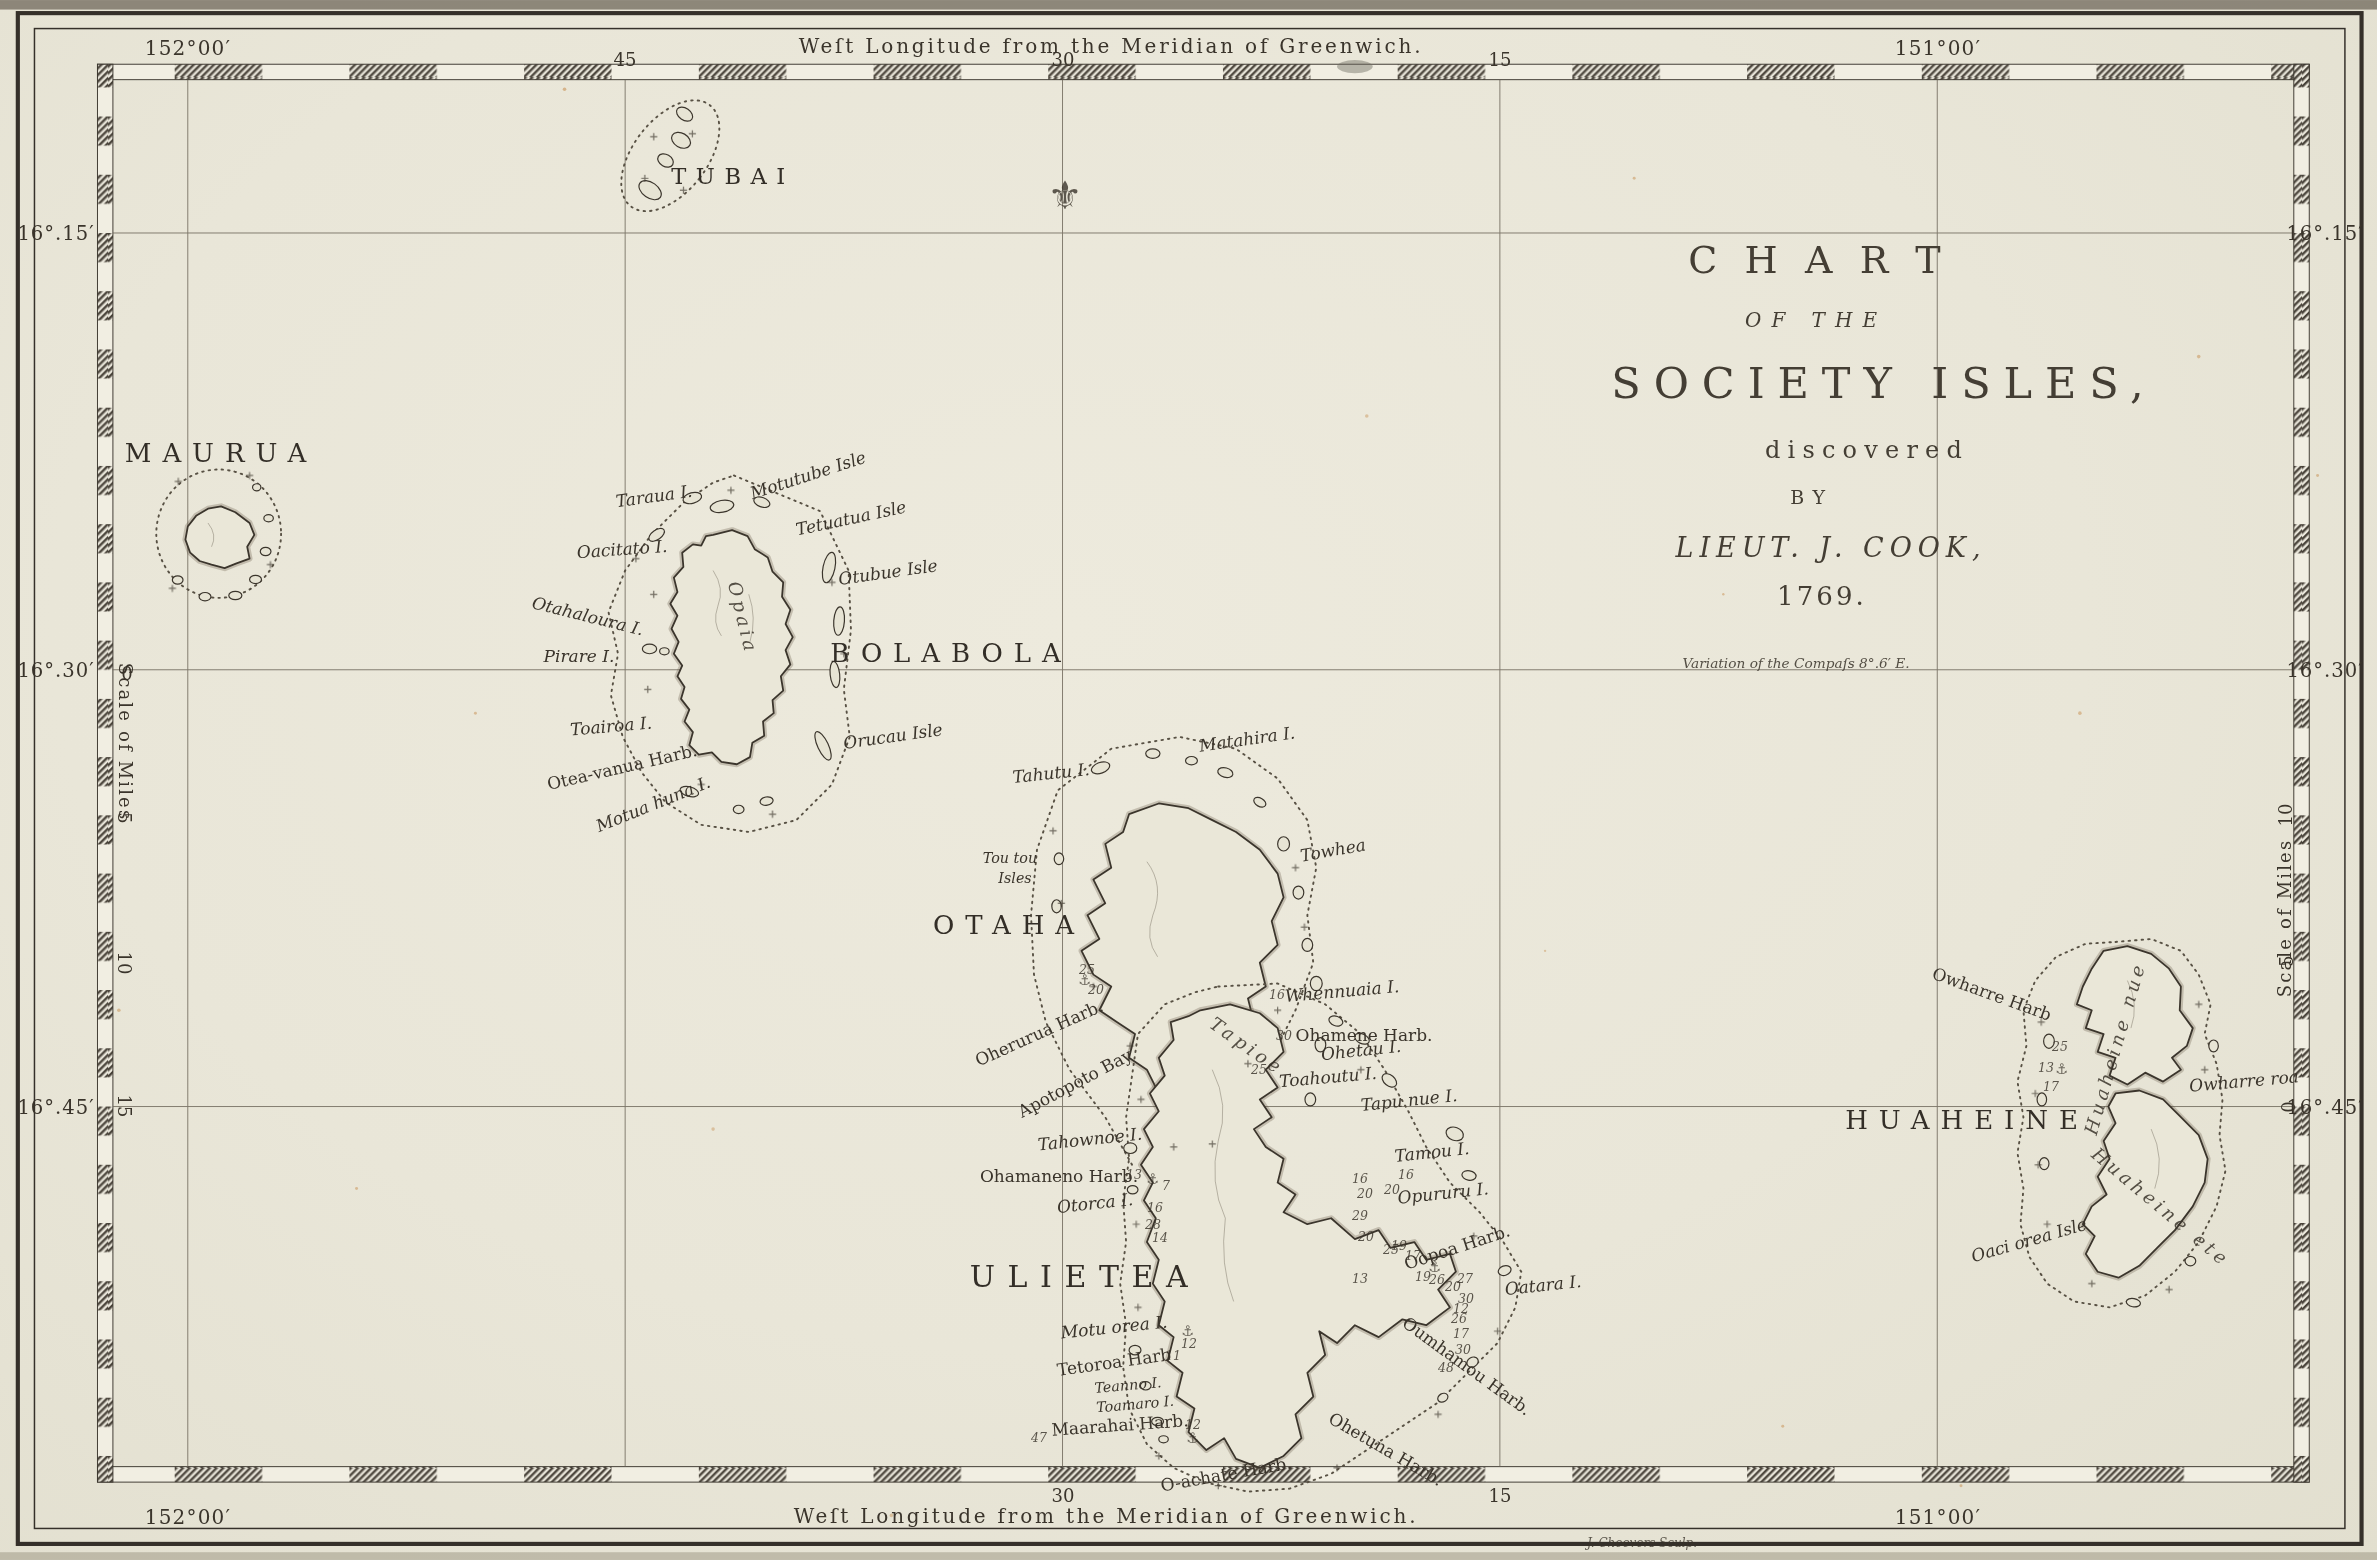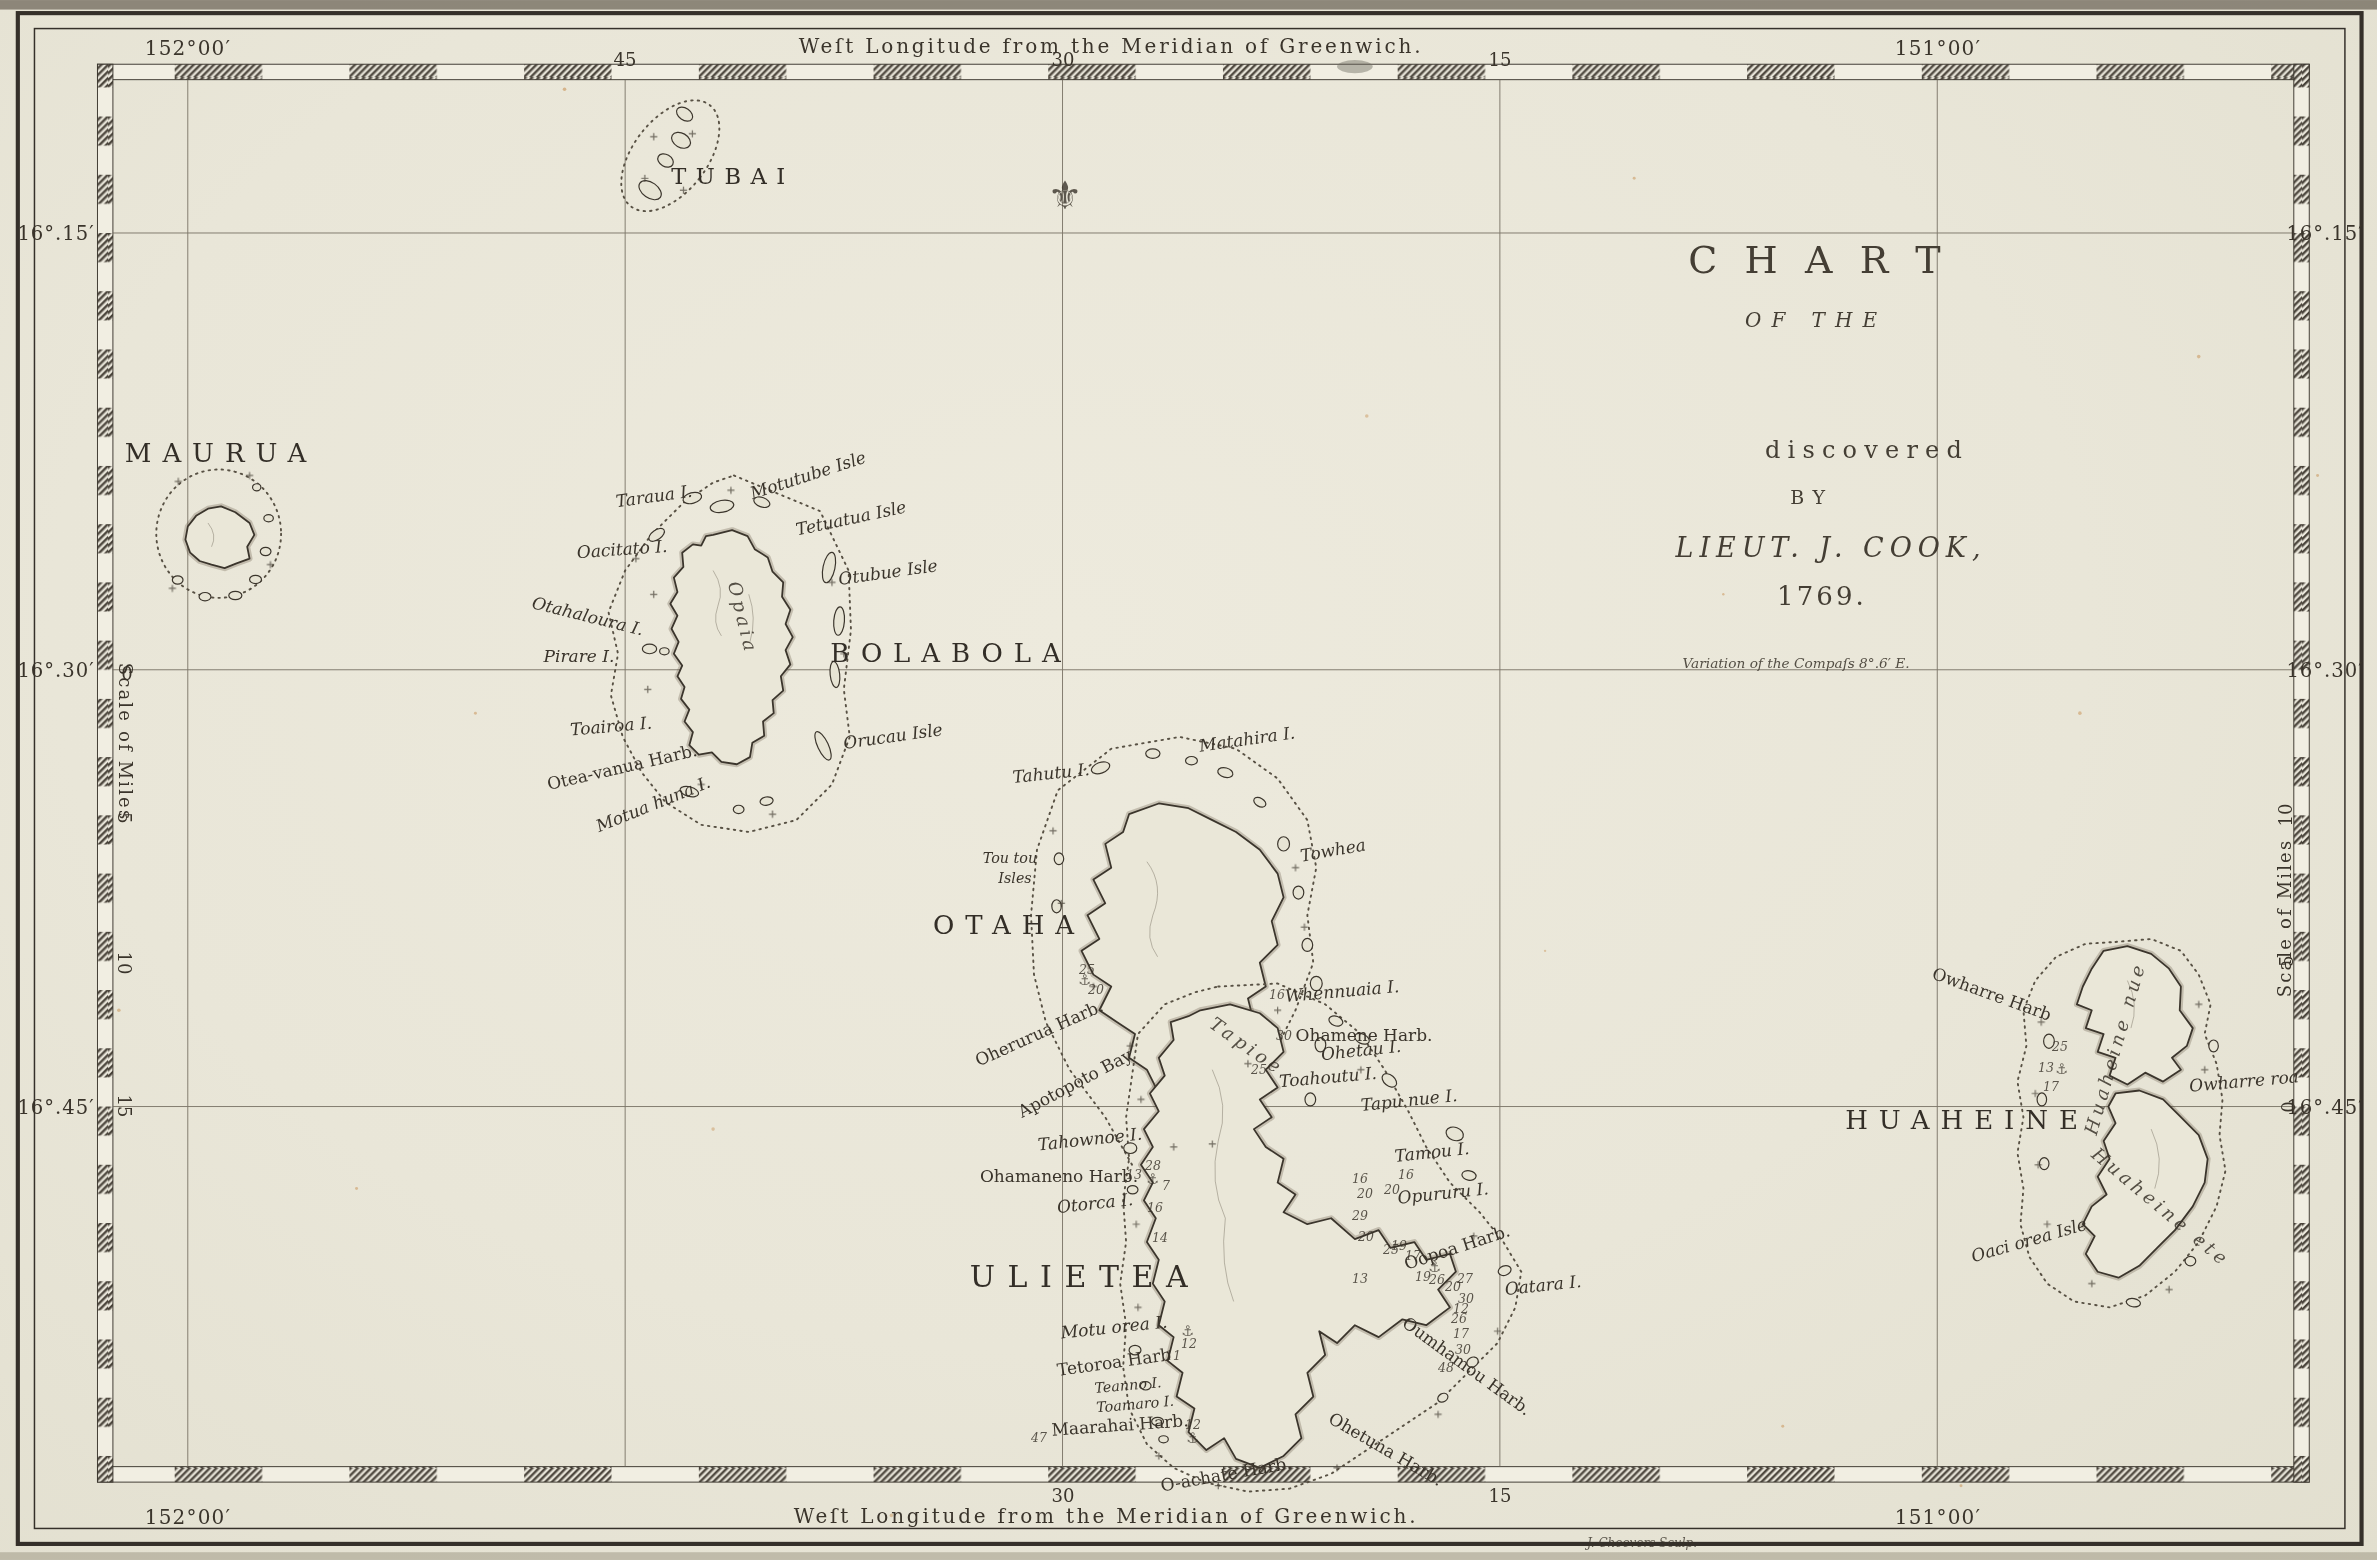--- a/index.html
+++ b/index.html
@@ -251,20 +251,21 @@
         <circle cx="3300" cy="2500" r="2.5" fill="rgba(190,120,45,.4)"></circle>
       <circle cx="800" cy="1200" r="2.5" fill="rgba(190,120,45,.4)"></circle>
         <circle cx="2600" cy="1600" r="2" fill="rgba(190,120,45,.35)"></circle>
       <circle cx="3700" cy="600" r="3" fill="rgba(190,120,45,.4)"></circle>
     </g>
   </svg>
 
   <div id="static-labels">
     <div class="lbl t-chart" style="left:1828px;top:260px">CHART</div>
     <div class="lbl t-ofthe" style="left:1816px;top:320px">OF THE</div>
+    <div class="lbl t-society" style="left:1884px;top:383px">SOCIETY ISLES,</div>
     <div class="lbl t-disc" style="left:1826px;top:450px">discovered</div>
     <div class="lbl t-by" style="left:1812px;top:497px">BY</div>
     <div class="lbl t-lieut" style="left:1831px;top:547px">LIEUT. J. COOK,</div>
     <div class="lbl t-year" style="left:1822px;top:596px">1769.</div>
 
     <div class="lbl note" style="left:1796px;top:663px">Variation of the Compaſs 8°.6′ E.</div>
     <div class="lbl sig" style="left:1642px;top:1543px">J. Cheevers Sculp.</div>
 
     <div class="lbl axis" style="left:1111px;top:46px">Weſt Longitude from the Meridian of Greenwich.</div>
     <div class="lbl axis" style="left:1106px;top:1516px">Weſt Longitude from the Meridian of Greenwich.</div>
@@ -324,21 +325,21 @@
       <div class="lbl pl" style="left: 1992px; top: 994px; --r: 20deg;">Owharre Harb</div>
       <div class="lbl it" style="left: 2244px; top: 1081px; --r: -5deg;">Owharre roa</div>
       <div class="lbl on" style="left: 2115px; top: 1048px; --r: -74deg;">Huaheine nue</div>
       <div class="lbl on" style="left: 2161px; top: 1207px; --r: 40deg;">Huaheine ete</div>
       <div class="lbl it" style="left: 2029px; top: 1240px; --r: -16deg;">Oaci orea Isle</div>
       <div class="lbl depth" style="left: 1087px; top: 969px;">25</div>
       <div class="lbl depth" style="left: 1096px; top: 989px;">20</div>
       <div class="lbl depth" style="left: 1277px; top: 994px;">16</div>
       <div class="lbl depth" style="left: 1284px; top: 1035px;">30</div>
       <div class="lbl depth" style="left: 1259px; top: 1069px;">25</div>
-      <div class="lbl depth" style="left: 1153px; top: 1165px;">28</div>
+      <div class="lbl depth" style="left: 1153px; top: 1224px;">28</div>
       <div class="lbl depth" style="left: 1134px; top: 1174px;">13</div>
       <div class="lbl depth" style="left: 1166px; top: 1185px;">7</div>
       <div class="lbl depth" style="left: 1155px; top: 1207px;">16</div>
       <div class="lbl depth" style="left: 1160px; top: 1237px;">14</div>
       <div class="lbl depth" style="left: 1173px; top: 1355px;">11</div>
       <div class="lbl depth" style="left: 1189px; top: 1343px;">12</div>
       <div class="lbl depth" style="left: 1193px; top: 1424px;">12</div>
       <div class="lbl depth" style="left: 1039px; top: 1437px;">47</div>
       <div class="lbl depth" style="left: 1406px; top: 1174px;">16</div>
       <div class="lbl depth" style="left: 1360px; top: 1178px;">16</div>

